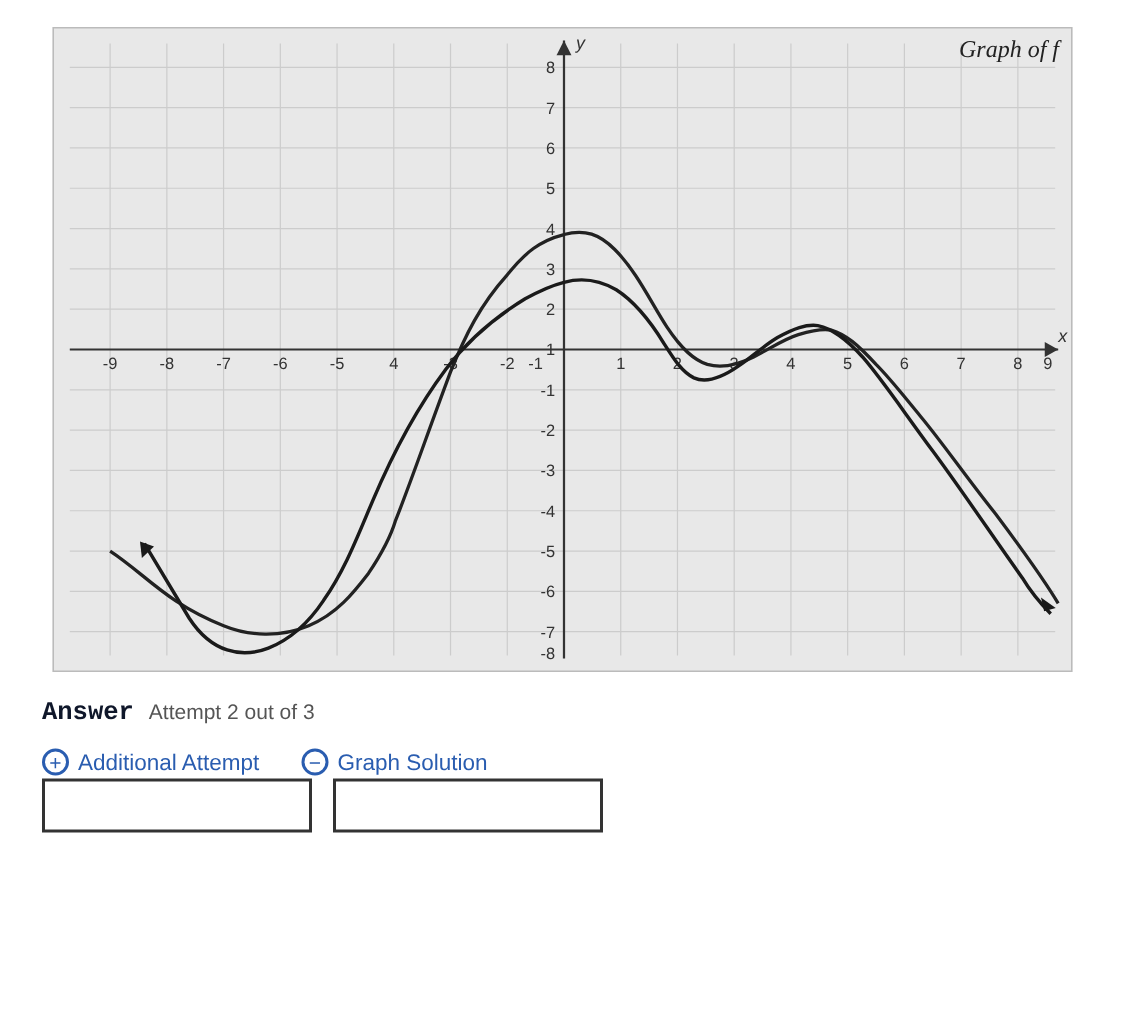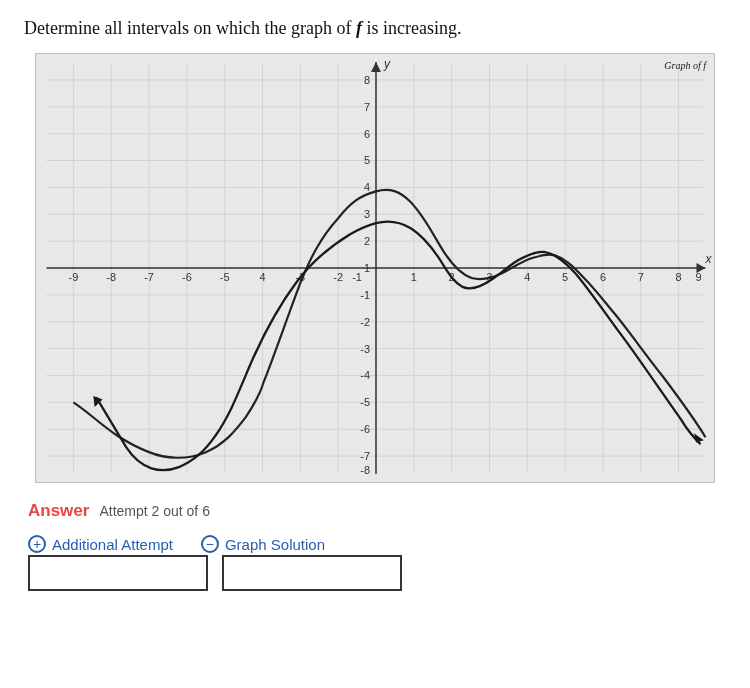--- a/index.html
+++ b/index.html
@@ -38,21 +38,21 @@
       height: 430px;
       margin: 0 auto;
       background: #e8e8e8;
       border: 1px solid #bbb;
     }
 
     .graph-label-top-right {
       position: absolute;
       top: 6px;
       right: 8px;
-      font-size: 10px;
+      font-size: 16px;
       font-style: italic;
       color: #222;
       font-family: Georgia, serif;
     }
 
     .graph-svg {
       width: 100%;
       height: 100%;
     }
 
@@ -64,22 +64,22 @@
     .answer-label-row {
       display: flex;
       align-items: baseline;
       gap: 10px;
       margin-bottom: 14px;
     }
 
     .answer-label {
       font-size: 17px;
       font-weight: 700;
-      color: #ef4444;
-      font-family: Liberation Sans, sans-serif;
+      color: #0f172a;
+      font-family: Liberation Mono, monospace;
     }
 
     .attempt-text {
       font-size: 14px;
       color: #555;
       font-family: Arial, sans-serif;
     }
 
     .answer-controls {
       display: flex;
@@ -141,23 +141,20 @@
       border-radius: 0;
       padding: 4px 8px;
       font-size: 15px;
       font-family: Arial, sans-serif;
     }
   </style>
 </head>
 <body>
 
 <div class="page-container">
-  <div class="question-text">
-    <span>Determine all intervals on which the graph of </span><em>f</em><span> is increasing.</span>
-  </div>
 
   <div class="graph-area">
     <div class="graph-label-top-right">Graph of f</div>
     <svg class="graph-svg" viewBox="0 0 680 430" xmlns="http://www.w3.org/2000/svg">
 
       <g stroke="#ccc" stroke-width="0.8">
 
         <line x1="37" y1="10" x2="37" y2="420"></line>
         <line x1="75" y1="10" x2="75" y2="420"></line>
         <line x1="113" y1="10" x2="113" y2="420"></line>
@@ -312,21 +309,21 @@
       <polygon points="667,392 660,388 665,380" fill="#1a1a1a" transform="rotate(-45,664,386)"></polygon>
 
       <polygon points="60,345 55,355 65,355" fill="#1a1a1a" transform="rotate(200,60,350)"></polygon>
 
     </svg>
   </div>
 
   <div class="answer-section">
     <div class="answer-label-row">
       <span class="answer-label">Answer</span>
-      <span class="attempt-text">Attempt 2 out of 6</span>
+      <span class="attempt-text">Attempt 2 out of 3</span>
     </div>
 
     <div class="answer-controls">
       <button class="control-btn">
         <span class="icon-circle-plus">+</span>
         <span>Additional Attempt</span>
       </button>
       <button class="control-btn">
         <span class="icon-circle-minus">−</span>
         <span>Graph Solution</span>

